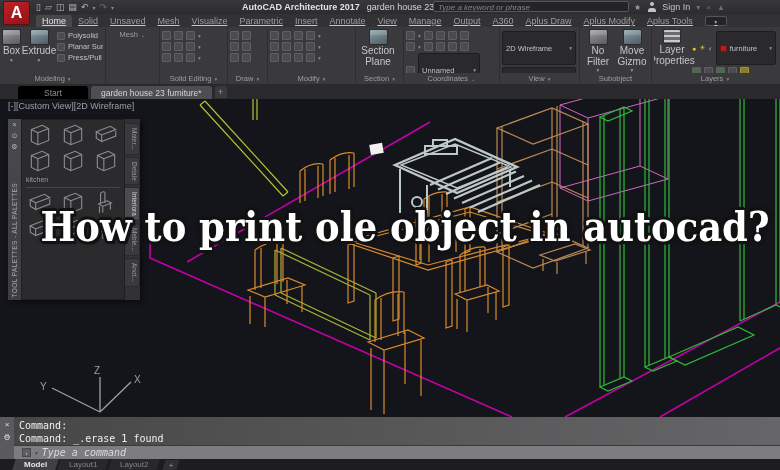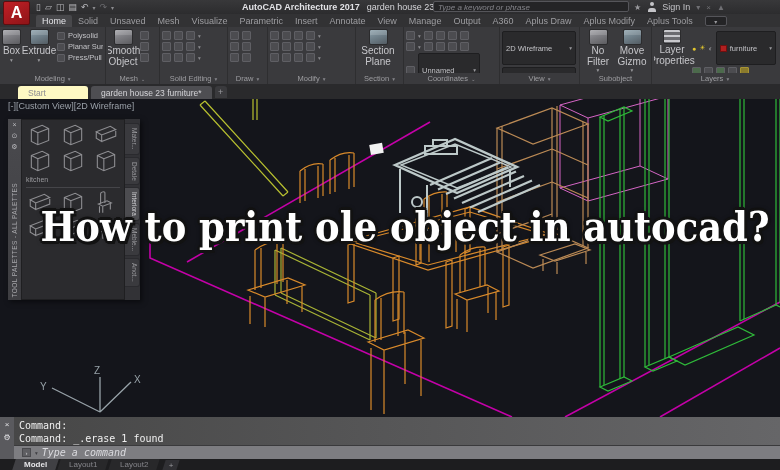--- a/index.html
+++ b/index.html
@@ -30,21 +30,21 @@
   .person { display:inline-block; width:9px; height:10px; position:relative; }
   .person::before { content:""; position:absolute; top:0; left:2.5px; width:4px; height:4px;
                     border-radius:50%; background:#c4c4c8; }
   .person::after { content:""; position:absolute; bottom:0; left:0.5px; width:8px; height:4px;
                    border-radius:3px 3px 0 0; background:#c4c4c8; }
   .signin { color:#c2c2c6; }
 
   
   .tabrow { position:absolute; left:0; top:14px; width:780px; height:13px;
             background:#323234; display:flex; align-items:flex-end; padding-left:36px;
-            font-size:9px; }
+            font-size:9px;text-decoration:underline; }
   .rtab { padding:1px 6px 1px 6px; color:#9d9da1; white-space:nowrap; border-radius:2px 2px 0 0; }
   .rtab.active { background:#48484b; color:#e4e4e8; }
   .camicon { margin-left:6px; margin-bottom:1px; width:22px; height:10px; background:#242426;
              border:1px solid #55555a; border-radius:2px; color:#9a9a9e; font-size:6px;
              display:flex; align-items:center; justify-content:center; gap:2px; }
 
   
   .ribbon { position:absolute; left:0; top:27px; width:780px; height:57px;
             background:#3a3a3d; display:flex; }
   .panel { height:57px; display:flex; flex-direction:column; border-right:1px solid #2e2e30;
@@ -78,21 +78,21 @@
   .combo .cc { margin-left:auto; font-size:5.5px; color:#9a9a9e; }
   .swatch { display:inline-block; width:7px; height:7px; background:#b02020; border:1px solid #701010; }
   .layersicon { width:18px; height:15px; border:1px solid #2b2b2d; border-radius:2px;
                 background:repeating-linear-gradient(180deg,#c9c9cd 0 2px,#6c6c70 2px 5px); }
 
   
   .doctabs { position:absolute; left:0; top:84px; width:780px; height:15px; background:#2a2a2c;
              display:flex; align-items:flex-end; font-size:8.5px; }
   .dtab { height:13px; display:flex; align-items:center; padding:0 10px; border-radius:3px 3px 0 0;
           margin-right:3px; white-space:nowrap; }
-  .dtab.start { margin-left:18px; background:#fef9c3; color:#8e8e92; width:70px; }
+  .dtab.start { margin-left:18px; background:#000000; color:#8e8e92; width:70px; justify-content:center; }
   .dtab.active { background:#4e4e52; color:#d4d4d8; }
   .dplus { width:12px; height:12px; border-radius:3px 3px 0 0; background:#3a3a3d; color:#9a9a9e;
            display:flex; align-items:center; justify-content:center; font-size:9px; margin-bottom:1px;}
 
   
   .canvas { position:absolute; left:0; top:99px; width:780px; height:318px; background:#14151b;
             overflow:hidden; }
   .vplabel { position:absolute; left:8px; top:2px; font-size:9px; color:#9aa0a8; z-index:5; }
   .wire { position:absolute; left:0; top:0; z-index:1; }
 
@@ -248,37 +248,20 @@
           </div>
       </div>
     </div>
     <div class="pcap">
         <span>Modeling</span>
         <span class="cc">▾</span>
       </div>
   </div>
 
   <div class="panel" style="width:54px">
-    <div class="pbody">
-      <div class="bigbtn" style="width:30px">
-        <span class="cube"></span>
-        <span class="lbl">Smooth Object</span>
-      </div>
-      <div class="grid">
-        <div class="grow">
-            <i class="t"></i>
-          </div>
-        <div class="grow">
-            <i class="t"></i>
-          </div>
-        <div class="grow">
-            <i class="t"></i>
-          </div>
-      </div>
-    </div>
     <div class="pcap">
         <span>Mesh</span>
         <span class="cc">⌄</span>
       </div>
   </div>
 
   <div class="panel" style="width:68px">
     <div class="pbody">
       <div class="grid">
         <div class="grow">

